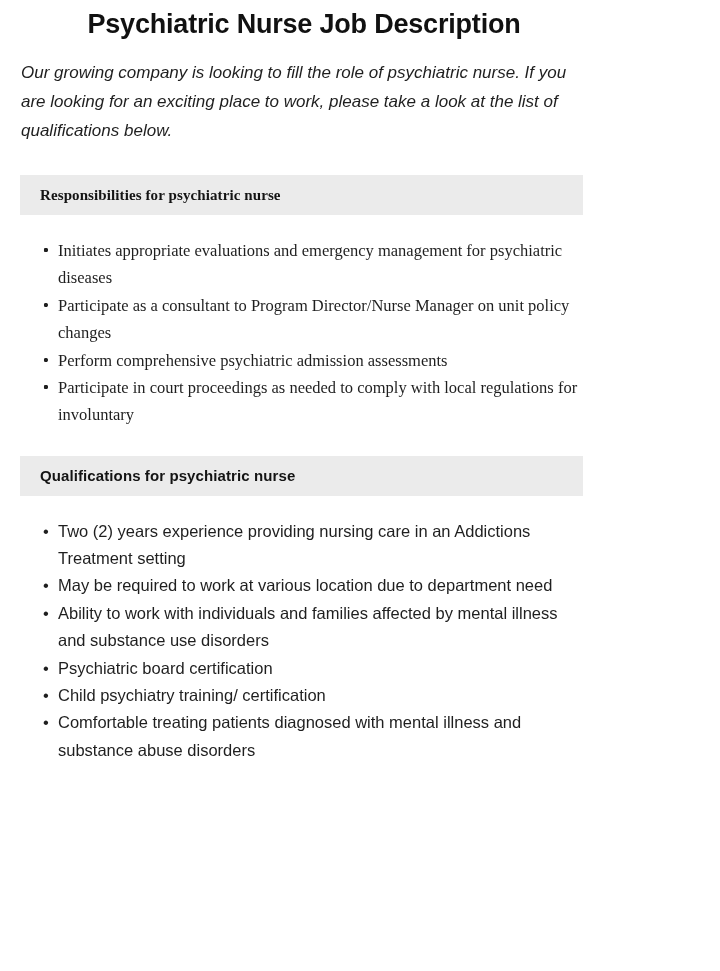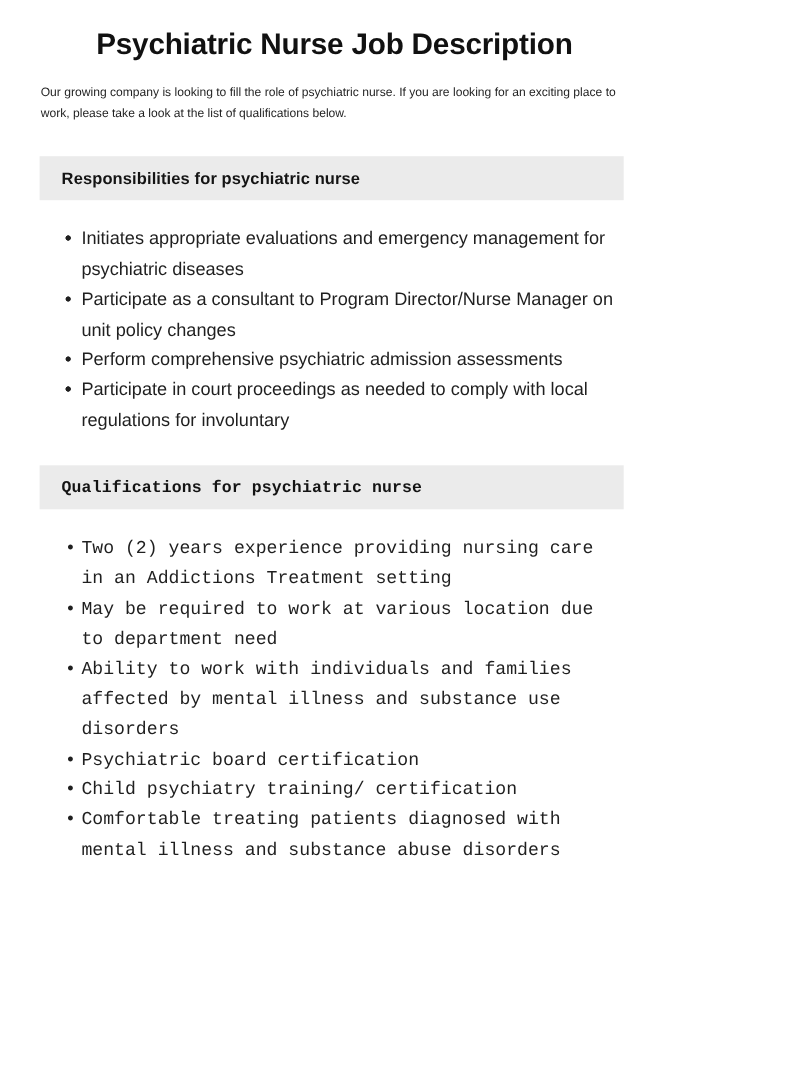--- a/index.html
+++ b/index.html
@@ -11,40 +11,41 @@
     height: 971px;
     background: #ffffff;
     font-family: "Liberation Sans", sans-serif;
     color: #1a1a1a;
     overflow: hidden;
   }
 
   .page {
     width: 608px;
     box-sizing: border-box;
-    padding: 16px;
+    padding: 0;
   }
 
   .doc-title {
     font-size: 27px;
     font-weight: bold;
     text-align: center;
     letter-spacing: -0.2px;
     color: #111111;
     margin: 0;
     padding: 6px 20px 0 20px;
     line-height: 1.35;
   }
 
   .intro {
     margin: 0;
     padding: 17px 30px 0 21px;
-    font-size: 11px;
+    font-size: 17px;
     line-height: 1.68;
     color: #1f1f1f;
+    font-style: italic;
   }
 
   .section {
     margin: 0;
     padding: 0;
   }
 
   .section-header {
     background: #ebebeb;
     margin: 0 25px 0 20px;
@@ -89,25 +90,25 @@
   .responsibilities-list {
     padding-top: 22px;
   }
 
   .qualifications-list {
     padding-top: 22px;
   }
 
   .section-responsibilities {
     padding-top: 30px;
+    font-family: Liberation Serif, serif;
   }
 
   .section-qualifications {
     padding-top: 27px;
-    font-family: Liberation Mono, monospace;
   }
 </style>
 </head>
 <body>
 
 <div class="page">
 
   <h1 class="doc-title">Psychiatric Nurse Job Description</h1>
 
   <p class="intro">Our growing company is looking to fill the role of psychiatric nurse. If you are looking for an exciting place to work, please take a look at the list of qualifications below.</p>

